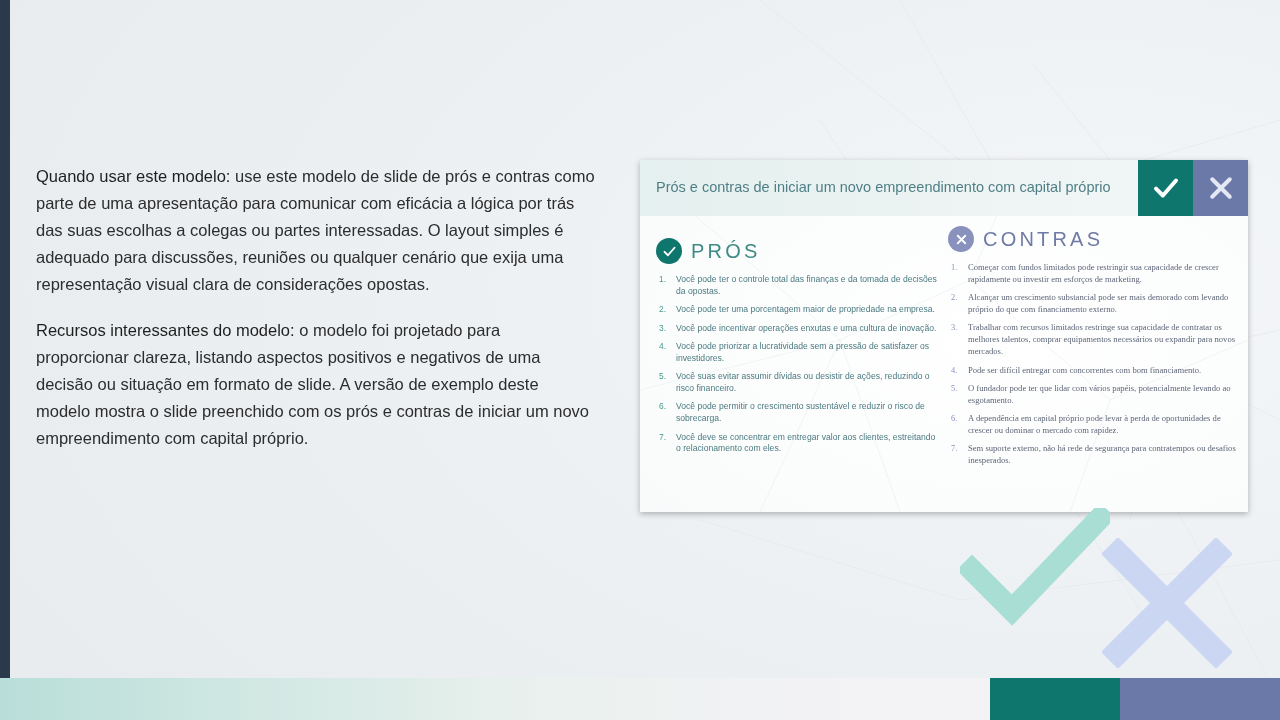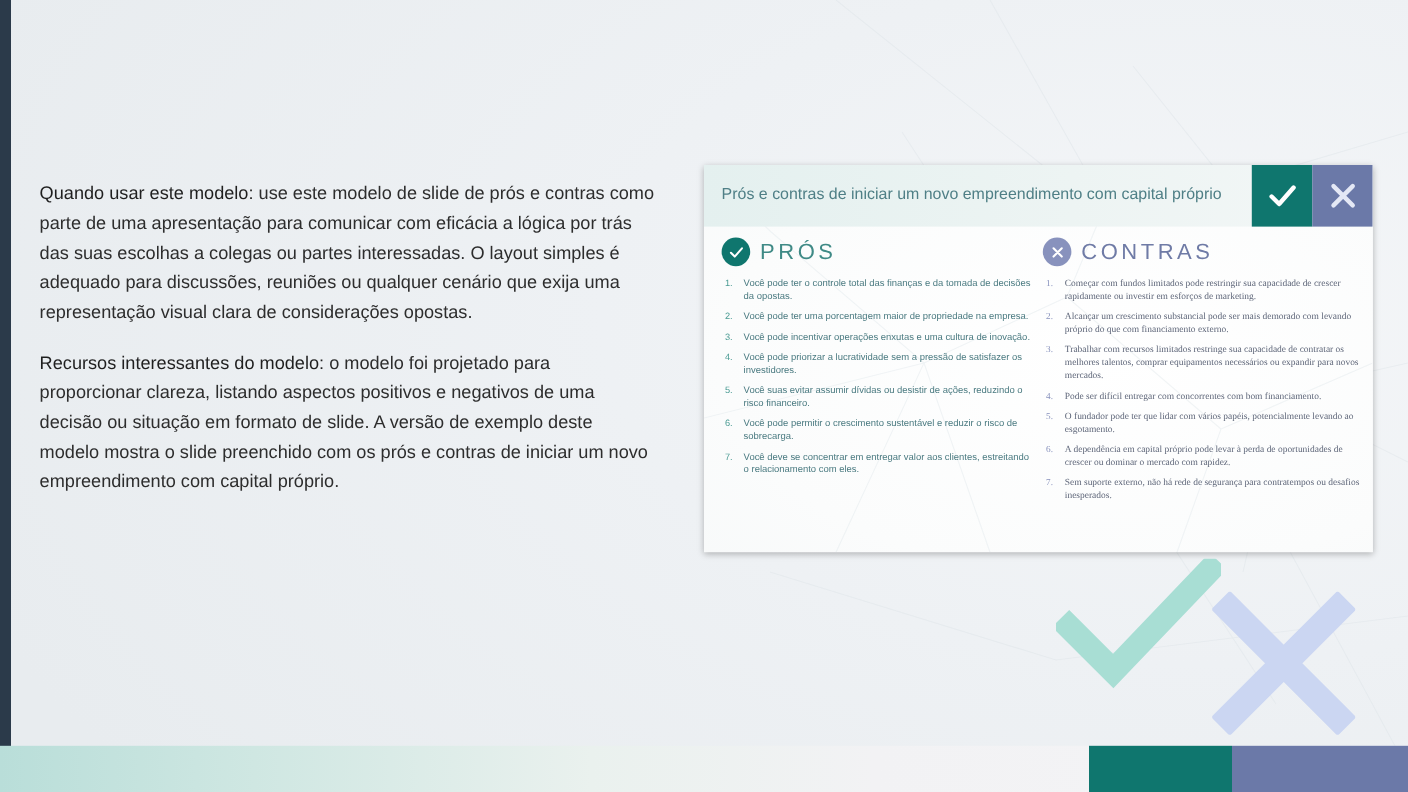--- a/index.html
+++ b/index.html
@@ -50,21 +50,21 @@
     color: #2d2d2d;
     font-size: 16.5px;
     line-height: 1.63;
   }
   .body-copy p { margin: 0 0 20px 0; }
   .body-copy .lead { font-weight: normal; color: #1f1f1f; }
 
   
   .thumb {
     position: absolute;
-    left: 640px; top: 150px;
+    left: 640px; top: 160px;
     width: 608px; height: 352px;
     background: #ffffff;
     box-shadow: 0 2px 6px rgba(0,0,0,.28);
     overflow: hidden;
   }
   .thumb-inner {
     position: absolute; inset: 0;
     background:
       radial-gradient(700px 400px at 60% 50%, #ffffff 0%, #fbfcfc 50%, #f3f6f7 100%);
     overflow: hidden;
@@ -86,21 +86,21 @@
   }
   .hdr-check, .hdr-x {
     position: absolute; top: 0; width: 55px; height: 56px;
     display: flex; align-items: center; justify-content: center;
   }
   .hdr-check { right: 55px; background: #0f766e; }
   .hdr-x { right: 0; background: #6b79a8; }
   .hdr-check svg, .hdr-x svg { width: 30px; height: 30px; }
 
   .col { position: absolute; top: 66px; }
-  .col-pros { left: 16px; width: 282px; }
+  .col-pros { left: 16px; width: 282px; margin-top: 12px; }
   .col-cons { left: 308px; width: 288px; }
 
   .col-head { display: flex; align-items: center; gap: 9px; margin-bottom: 10px; }
   .col-badge { width: 26px; height: 26px; border-radius: 50%; display:flex; align-items:center; justify-content:center; }
   .col-badge.pros { background: #0f766e; }
   .col-badge.cons { background: #8892bd; }
   .col-badge svg { width: 15px; height: 15px; }
   .col-title { font-size: 20px; letter-spacing: 3.2px; font-weight: 400; }
   .col-title.pros { color: #3f8a86; }
   .col-title.cons { color: #6f7ba6; }

